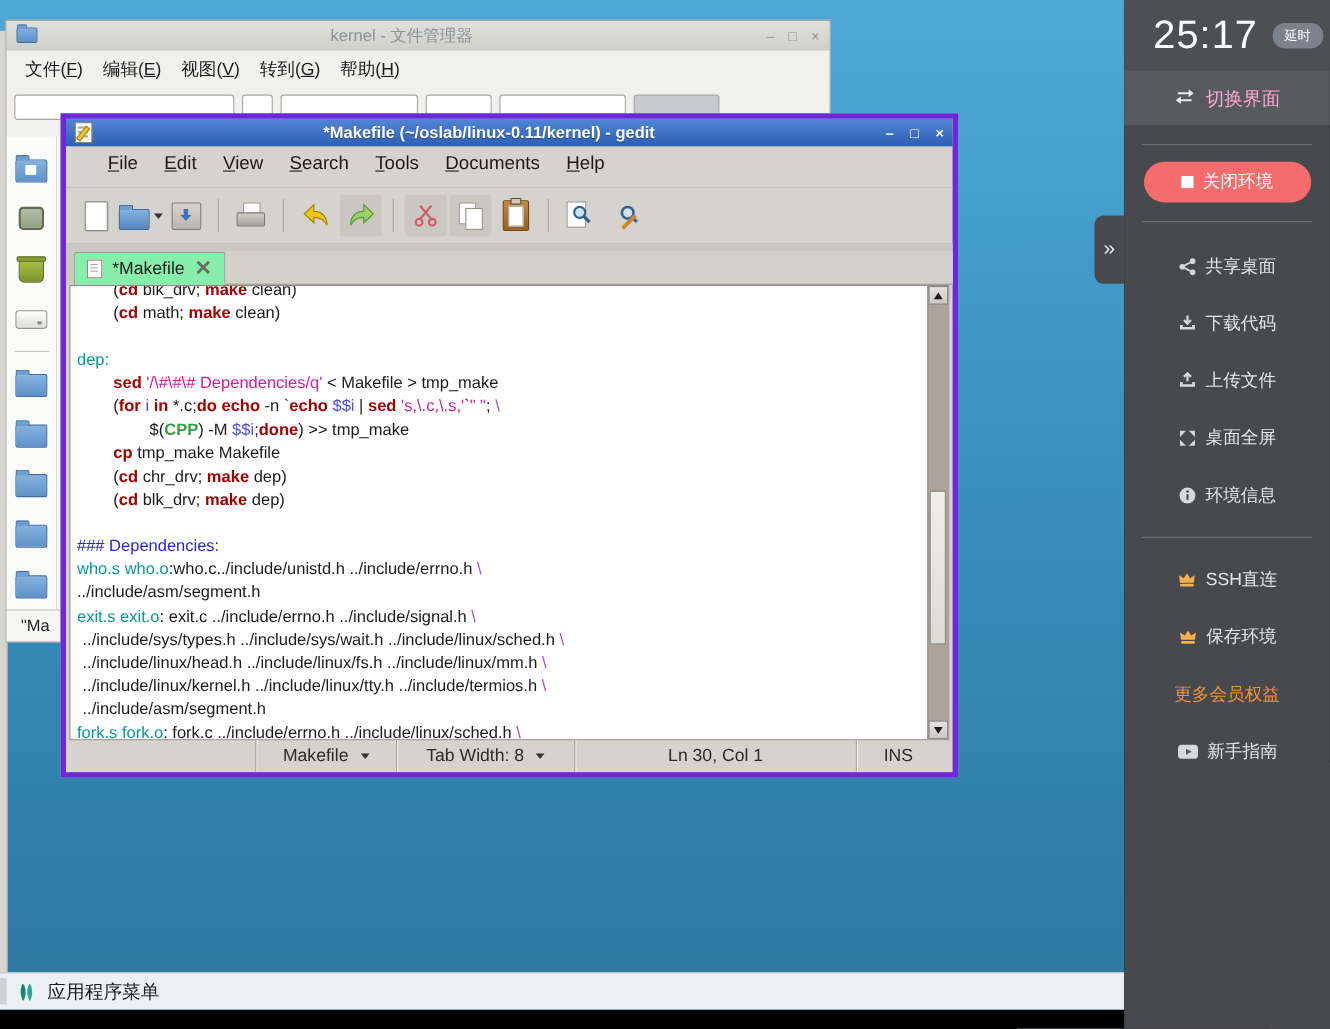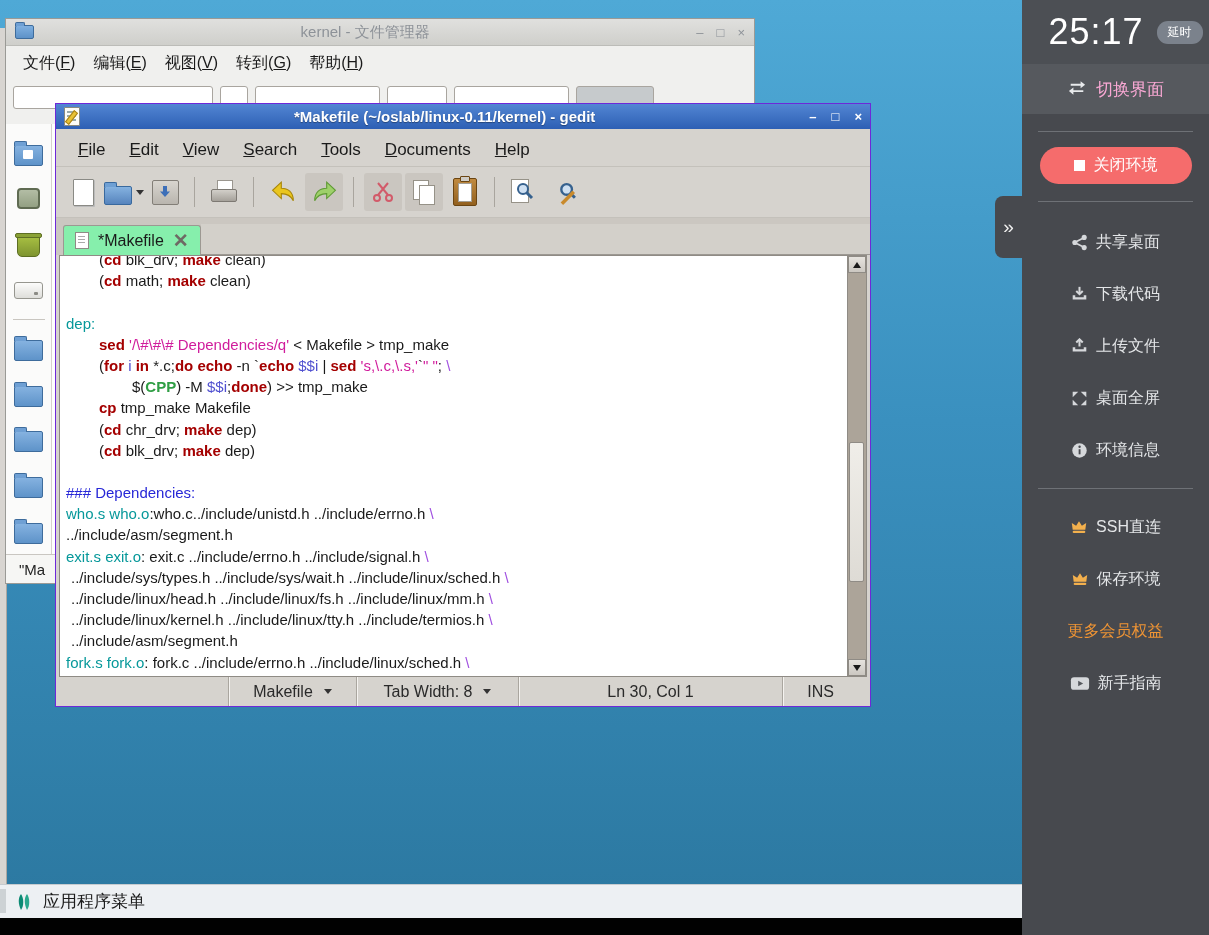--- a/index.html
+++ b/index.html
@@ -57,31 +57,31 @@
              border-radius:2px 2px 5px 5px;position:relative;margin-top:4px;}
   .smi-trash::before{content:"";position:absolute;top:-4px;left:-3px;right:-3px;height:3px;background:#8aa135;
              border:1px solid #5d6e23;border-radius:2px;}
   .smi-drive{width:27px;height:15px;background:linear-gradient(#fcfcfb,#dededa);border:1px solid #96968f;
              border-radius:3px;position:relative;}
   .smi-drive::after{content:"";position:absolute;right:4px;bottom:3px;width:4px;height:3px;background:#8b8b85;border-radius:1px;}
   .smi-sep{width:32px;height:1px;background:#c9c6c0;}
   .fm-slot.sep{height:12px;}
 
   
-  .ge-window{position:absolute;left:55px;top:103px;width:816px;height:604px;border:1px solid #6d28d9;
+  .ge-window{position:absolute;left:55px;top:103px;width:816px;height:604px;border:5px solid #6d28d9;
              background:#d6d3ce;z-index:3;display:flex;flex-direction:column;box-sizing:border-box;}
   .ge-titlebar{height:25px;background:linear-gradient(var(--ge-tb-top),var(--ge-tb-bot));display:flex;
                align-items:center;padding:0 8px;color:#fff;}
   .ge-title-icon{width:14px;height:17px;background:#fdfdf8;border:1px solid #8a8a80;border-radius:1px;position:relative;}
   .ge-title-icon::before{content:"";position:absolute;left:2px;top:3px;width:9px;height:1.5px;background:#9aa;box-shadow:0 4px 0 #9aa,0 8px 0 #9aa;}
   .ge-title-icon::after{content:"";position:absolute;left:4px;top:2px;width:3px;height:13px;background:#e8c235;
                border:1px solid #a8821a;transform:rotate(38deg);}
   .ge-title{flex:1;text-align:center;font-size:15px;font-weight:bold;text-shadow:0 1px 1px rgba(0,0,0,.35);}
   .ge-controls{display:flex;gap:15px;font-size:13px;font-weight:bold;}
-  .ge-menubar{height:37px;display:flex;align-items:flex-end;padding-left:10px;font-size:17px;color:#1a1a1a;}
+  .ge-menubar{height:37px;display:flex;align-items:flex-start;padding-left:10px;font-size:17px;color:#1a1a1a;margin-left:16px;}
   .ge-menubar .menu-item{padding:6px 12px;}
   .ge-toolbar{height:50px;display:flex;align-items:center;padding-left:8px;gap:3px;border-top:1px solid #c4c1bb;
               border-bottom:1px solid #c4c1bb;}
   .tb-btn{width:38px;height:38px;border-radius:3px;display:flex;align-items:center;justify-content:center;position:relative;}
   .tb-btn.dim{background:#cac6c0;}
   .tb-sep{width:1px;height:30px;background:#a9a59e;margin:0 7px;}
   .caret{width:0;height:0;border-left:4px solid transparent;border-right:4px solid transparent;
          border-top:5px solid #333;margin-left:4px;}
   .tb-ic{display:flex;align-items:center;justify-content:center;}
 

